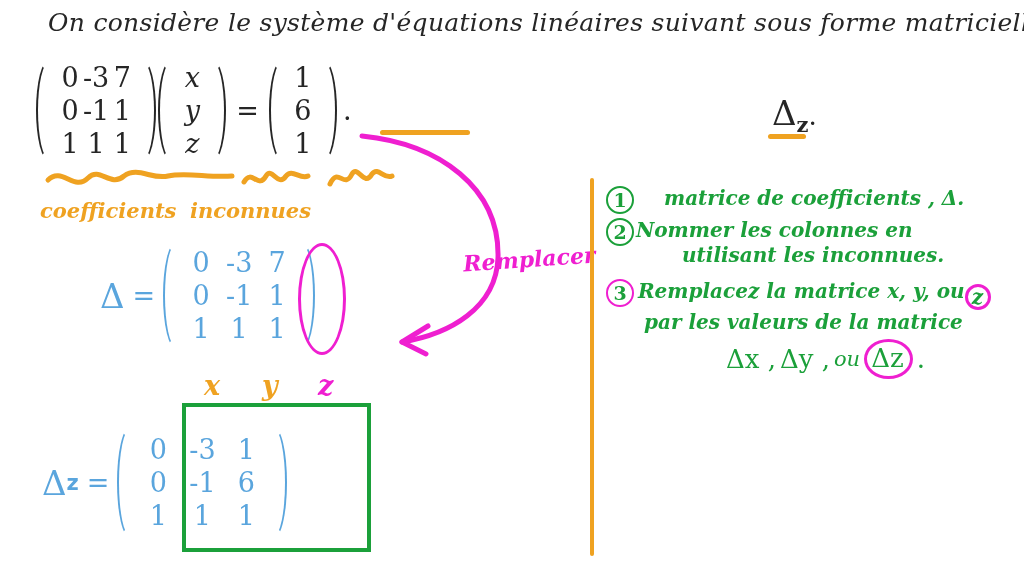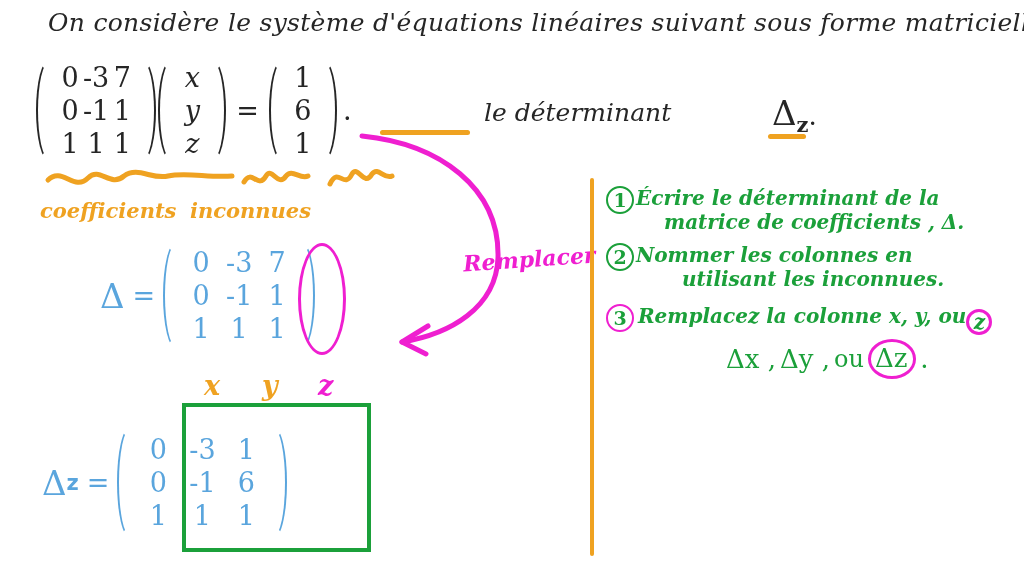--- a/index.html
+++ b/index.html
@@ -311,21 +311,20 @@
         <div class="mcell">6</div>
         <div class="mcell">1</div>
       </div>
       <span class="paren right"></span>
     </div>
 
     <span class="period">.</span>
   </div>
 
   <div class="abs ul-orange" style="left:380px; top:130px; width:90px;"></div>
-  <div class="abs hand-blk ink-black" style="left:484px; top:98px; font-size:25px;">le déterminant</div>
   <div class="abs ink-black" style="left:772px; top:93px; font-size:34px; font-family:'DejaVu Serif',serif;"><span>Δ</span><span class="sub">z</span><span style="font-size:26px">.</span></div>
   <div class="abs ul-orange" style="left:768px; top:134px; width:38px;"></div>
 
   <svg class="abs squiggle" style="left:40px; top:162px;" width="360" height="36">
     <path d="M8,18 C22,4 34,30 48,16 C60,4 70,26 84,14 C98,4 112,18 128,14 C146,10 170,16 192,14" fill="none" stroke="#efa221" stroke-width="5" stroke-linecap="round"></path>
     <path d="M204,20 C212,6 218,28 226,14 C232,4 238,26 246,14 C252,6 260,18 268,14" fill="none" stroke="#efa221" stroke-width="5" stroke-linecap="round"></path>
     <path d="M290,22 C298,4 304,28 312,12 C318,2 324,26 332,12 C338,4 344,18 352,14" fill="none" stroke="#efa221" stroke-width="5" stroke-linecap="round"></path>
   </svg>
 
   <div class="abs cat-label ink-orange" style="left:40px; top:198px;">coefficients</div>
@@ -386,37 +385,37 @@
       <span class="paren right"></span>
     </div>
   </div>
 
   <div class="abs" id="divider"></div>
 
   <div class="abs" id="steps">
 
     <div class="step">
       <div class="step-badge">1</div>
-      <div class="step-text">Écrire le déterminant de la</div>
       <div class="step-text" style="margin-left:58px">matrice de coefficients , Δ.</div>
     </div>
 
     <div class="step" style="margin-top:8px">
       <div class="step-badge">2</div>
       <div class="step-text">Nommer les colonnes en</div>
       <div class="step-text" style="margin-left:76px">utilisant les inconnues.</div>
     </div>
 
     <div class="step" style="margin-top:12px">
       <div class="step-badge magenta">3</div>
-      <div class="step-text" style="margin-left:32px"><span>Remplacez la colonne x, y, ou</span><span class="circ-mag-inline">z</span></div>
+      <div class="step-text" style="margin-left:32px"><span>Remplacez la matrice x, y, ou</span><span class="circ-mag-inline">z</span></div>
+      <div class="tail-line">par les valeurs de la matrice</div>
       <div class="result-line">
         <span>Δx ,</span>
         <span>Δy ,</span>
-        <span style="font-size:24px; ">ou</span>
+        <span style="font-size:21px; font-style:italic">ou</span>
         <span class="circ-mag">Δz</span>
         <span>.</span>
       </div>
     </div>
 
   </div>
 
 </div>
 
 </body></html>

